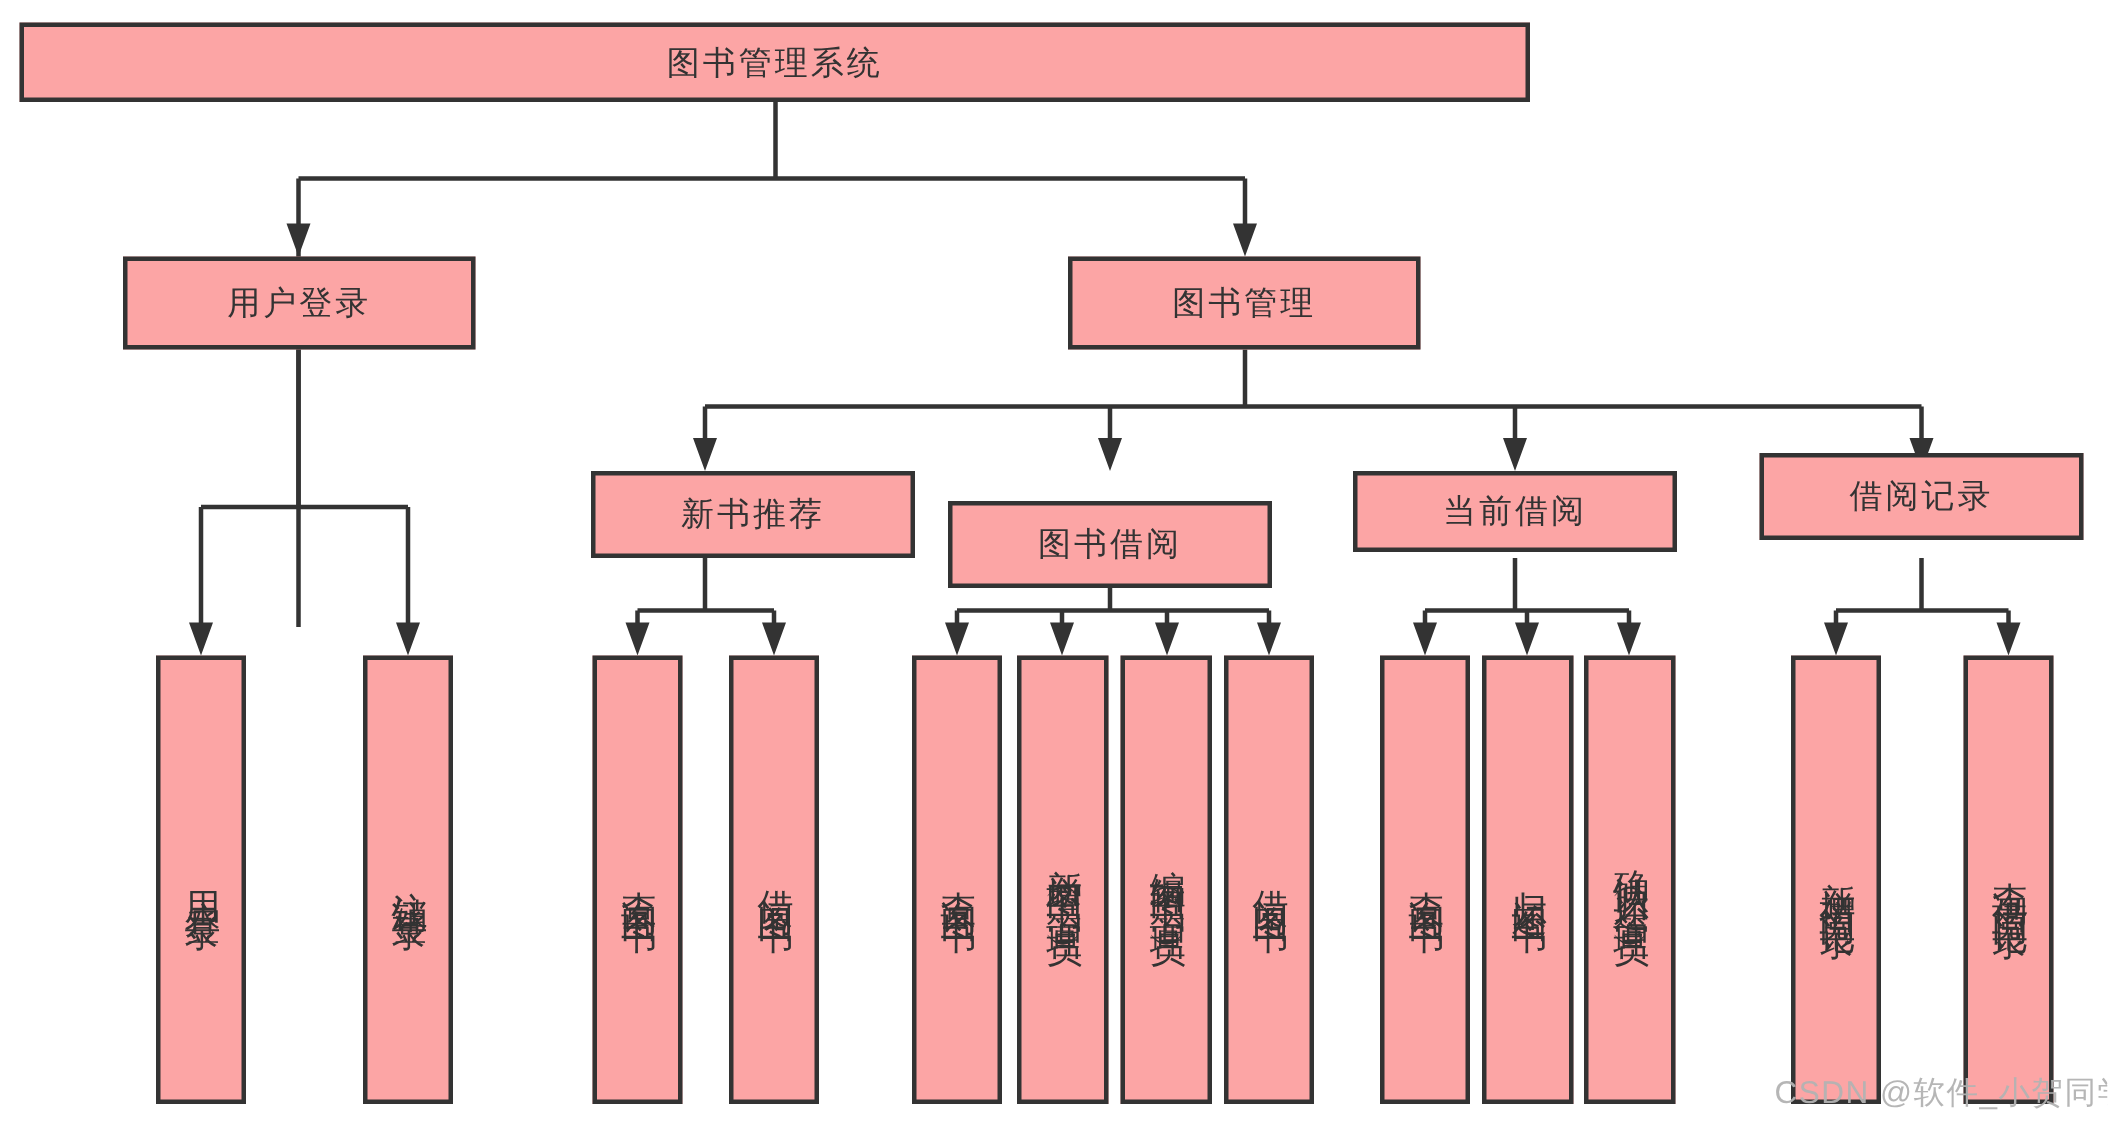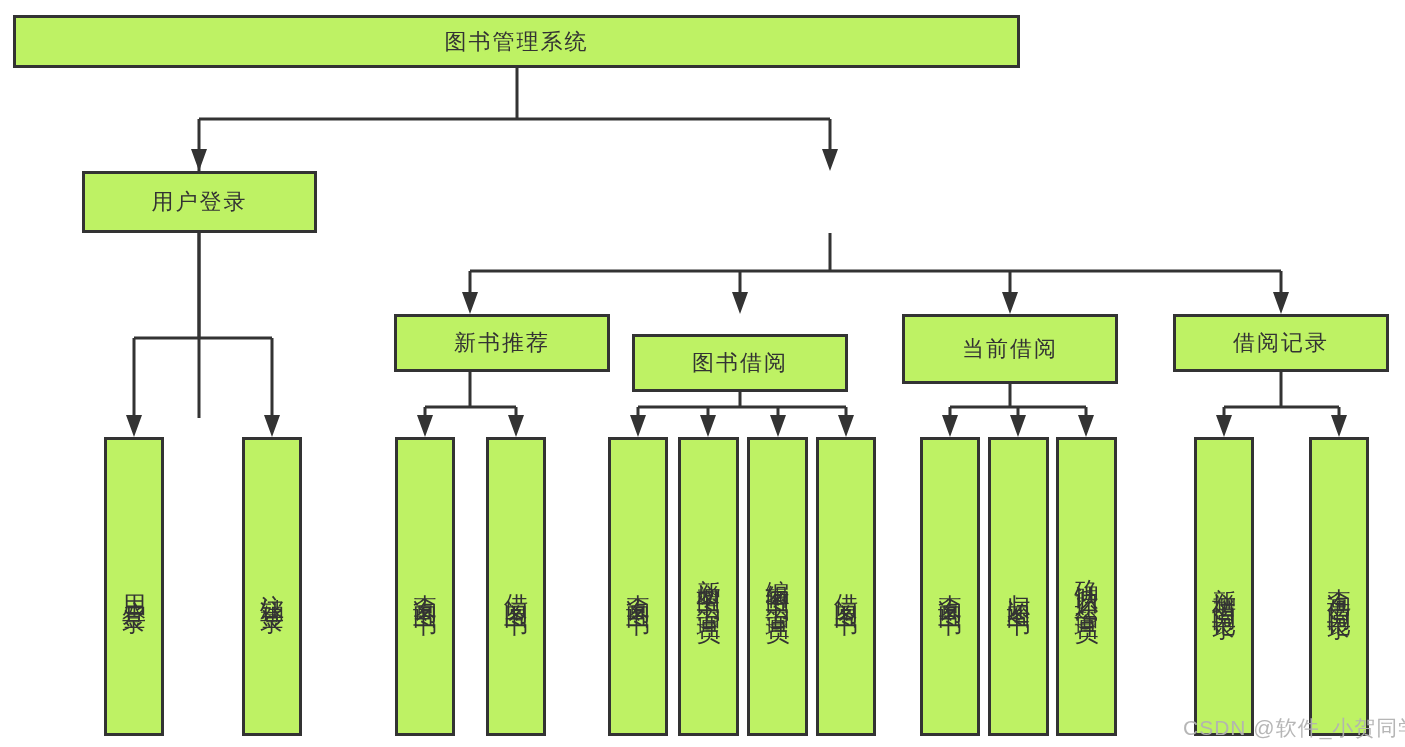--- a/index.html
+++ b/index.html
@@ -11,21 +11,21 @@
     position: relative;
     width: 1405px;
     height: 747px;
     background: #ffffff;
     font-family: "Liberation Sans", "DejaVu Sans", sans-serif;
     overflow: hidden;
   }
   .box {
     position: absolute;
     box-sizing: border-box;
-    background: #bef264;
+    background: #fca5a5;
     border: 3px solid #333333;
     color: #333333;
     display: flex;
     align-items: center;
     justify-content: center;
     z-index: 2;
   }
   .hbox {
     font-size: 22px;
     letter-spacing: 2px;
@@ -103,25 +103,26 @@
 
     <g>
       <path class="line" d="M1281,372 V407 M1224,407 H1339 M1224,407 V418 M1339,407 V418"></path>
       <path class="arrow" d="M1224,437 L1216,415 L1232,415 Z M1339,437 L1331,415 L1347,415 Z"></path>
     </g>
   </svg>
 
   <div class="box hbox" style="left:13px; top:15px; width:1007px; height:53px;">图书管理系统</div>
 
   <div class="box hbox" style="left:82px; top:171px; width:235px; height:62px;">用户登录</div>
+  <div class="box hbox" style="left:712px; top:171px; width:235px; height:62px;">图书管理</div>
 
   <div class="box hbox" style="left:362px; top:314px; width:216px; height:58px;margin-left:32px;">新书推荐</div>
   <div class="box hbox" style="left:632px; top:314px; width:216px; height:58px;margin-top:20px;">图书借阅</div>
-  <div class="box hbox" style="left:902px; top:314px; width:216px; height:70px;">当前借阅</div>
-  <div class="box hbox" style="left:1173px; top:314px; width:216px; height:58px;">借阅记录</div>
+  <div class="box hbox" style="left:902px; top:314px; width:216px; height:54px;">当前借阅</div>
+  <div class="box hbox" style="left:1173px; top:302px; width:216px; height:58px;">借阅记录</div>
 
   <div class="box leaf" style="left:104px; top:437px; width:60px; height:299px;">用户登录</div>
   <div class="box leaf" style="left:242px; top:437px; width:60px; height:299px;">注销登录</div>
 
   <div class="box leaf" style="left:395px; top:437px; width:60px; height:299px;">查询图书</div>
   <div class="box leaf" style="left:486px; top:437px; width:60px; height:299px;">借阅图书</div>
 
   <div class="box leaf" style="left:608px; top:437px; width:60px; height:299px;">查询图书</div>
   <div class="box leaf" style="left:678px; top:437px; width:61px; height:299px;">新增图书（管理员）</div>
   <div class="box leaf" style="left:747px; top:437px; width:61px; height:299px;">编辑图书（管理员）</div>

